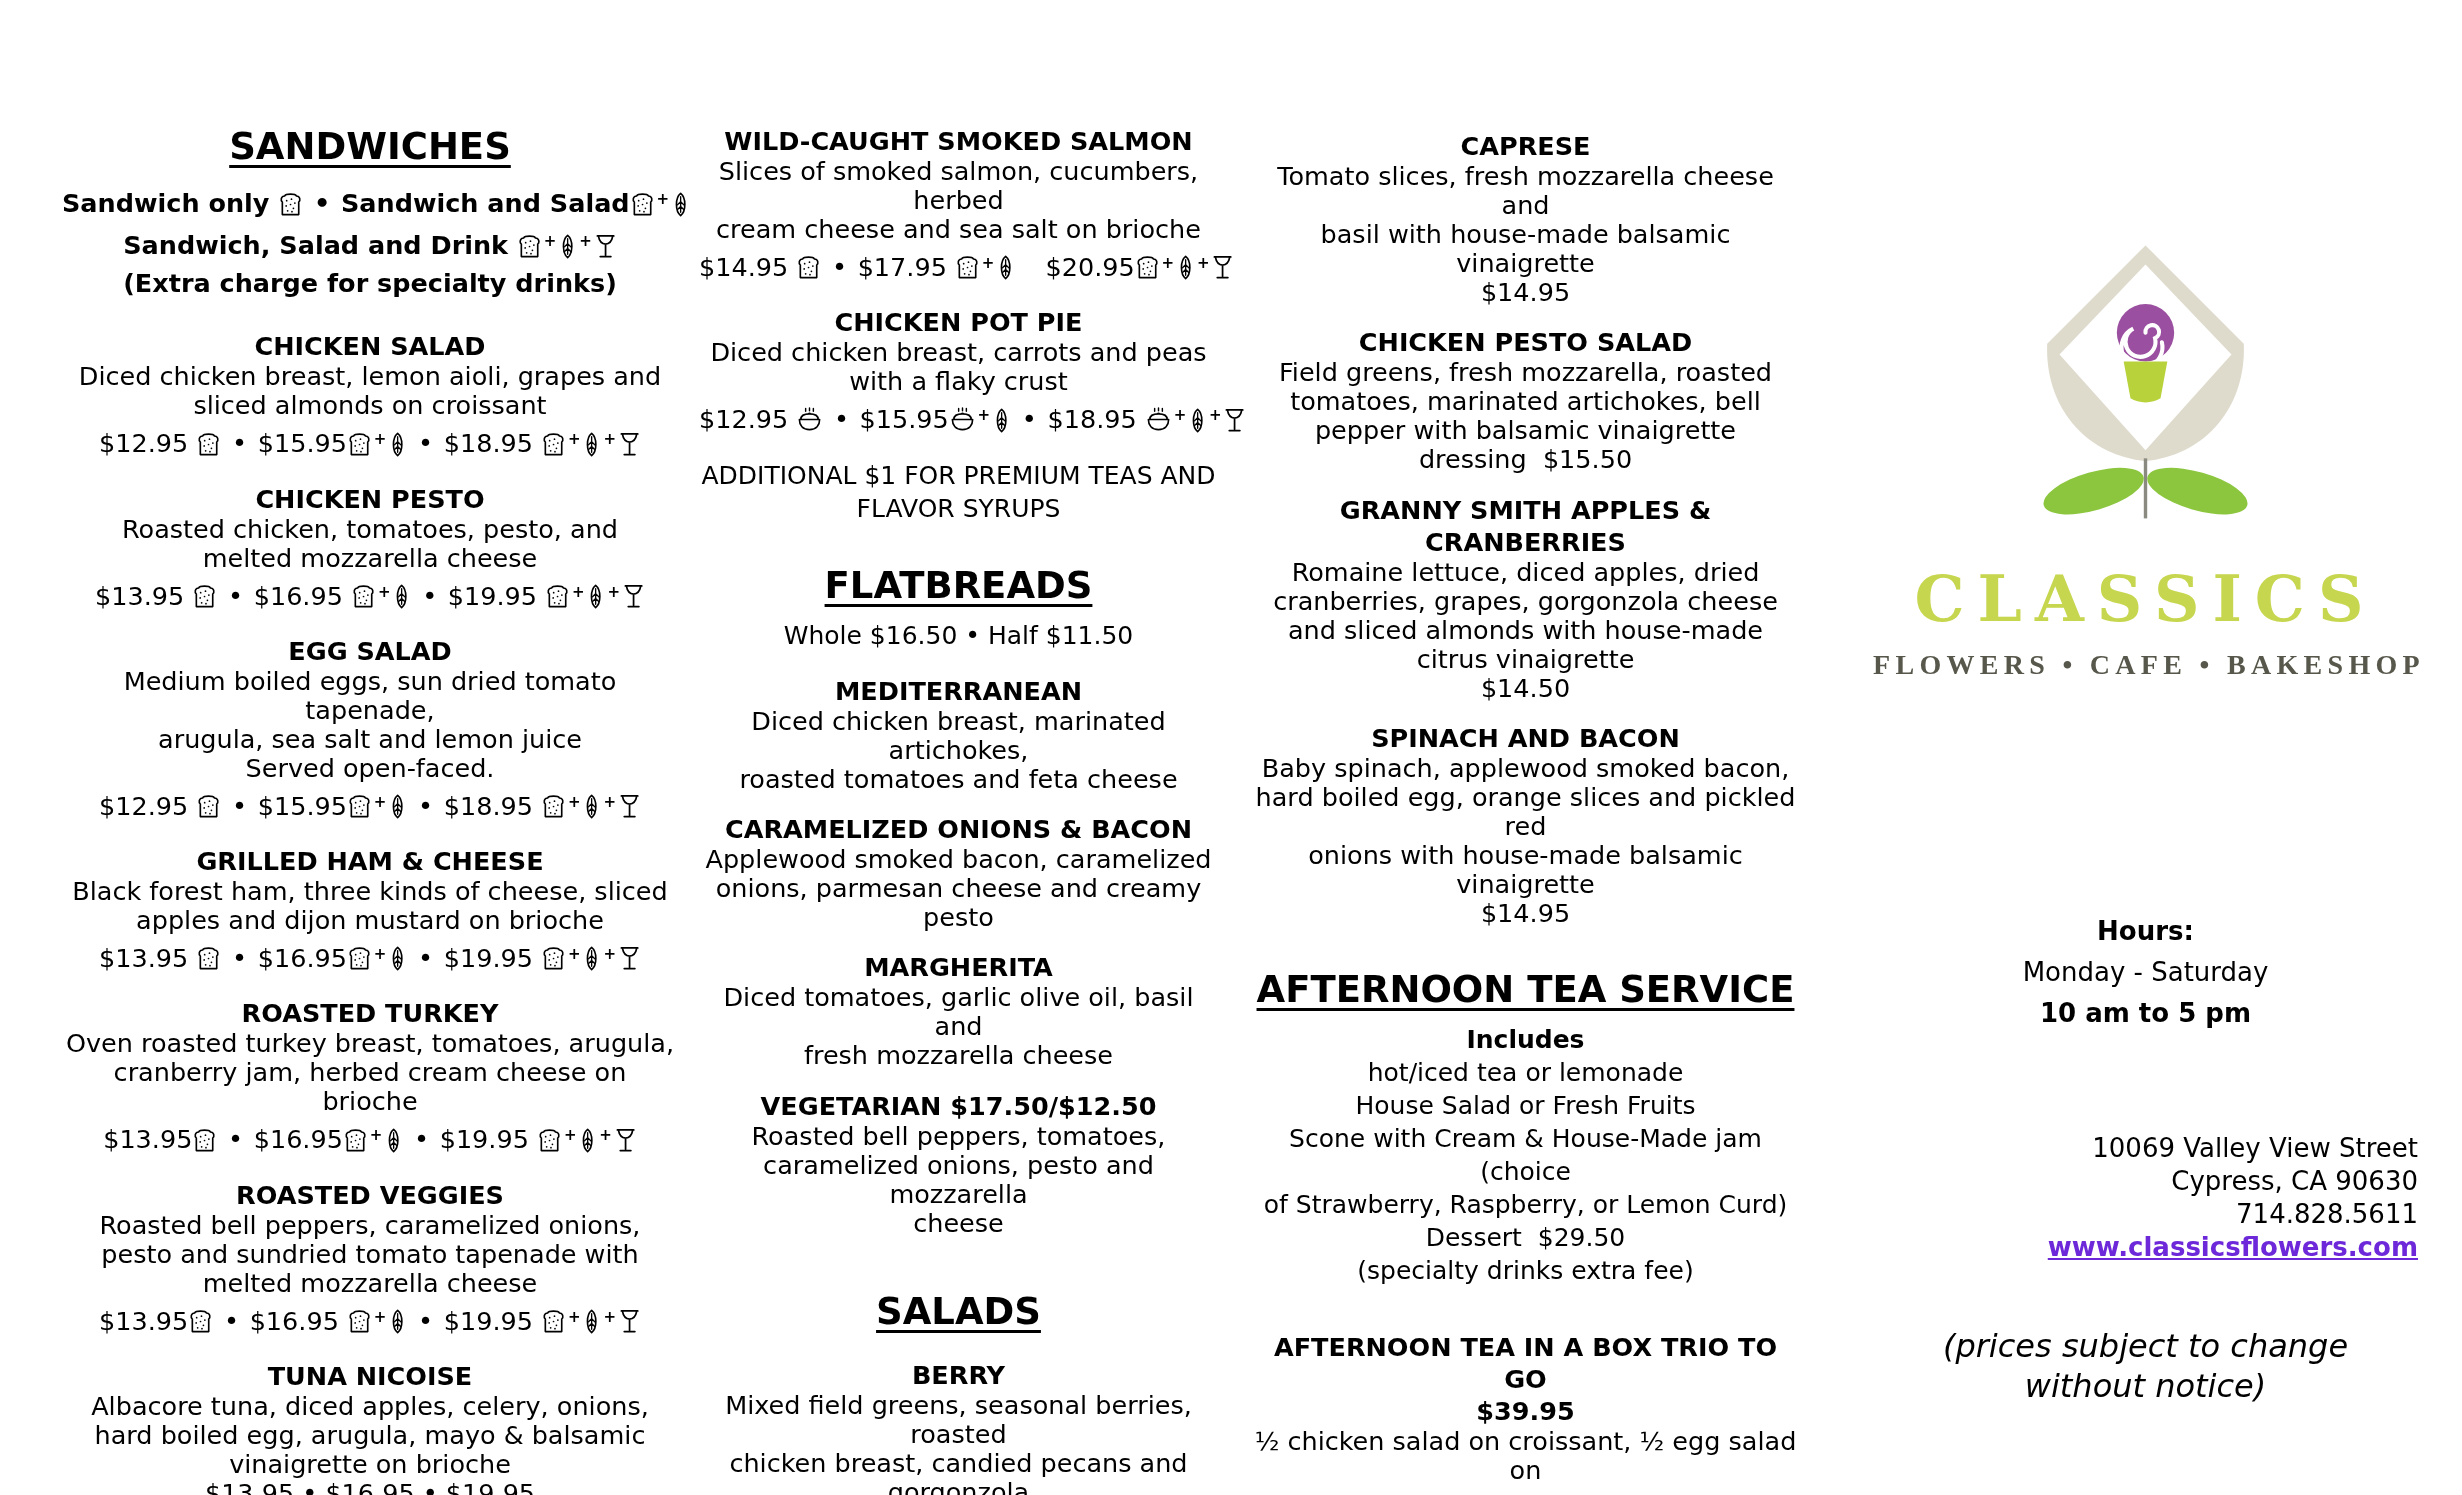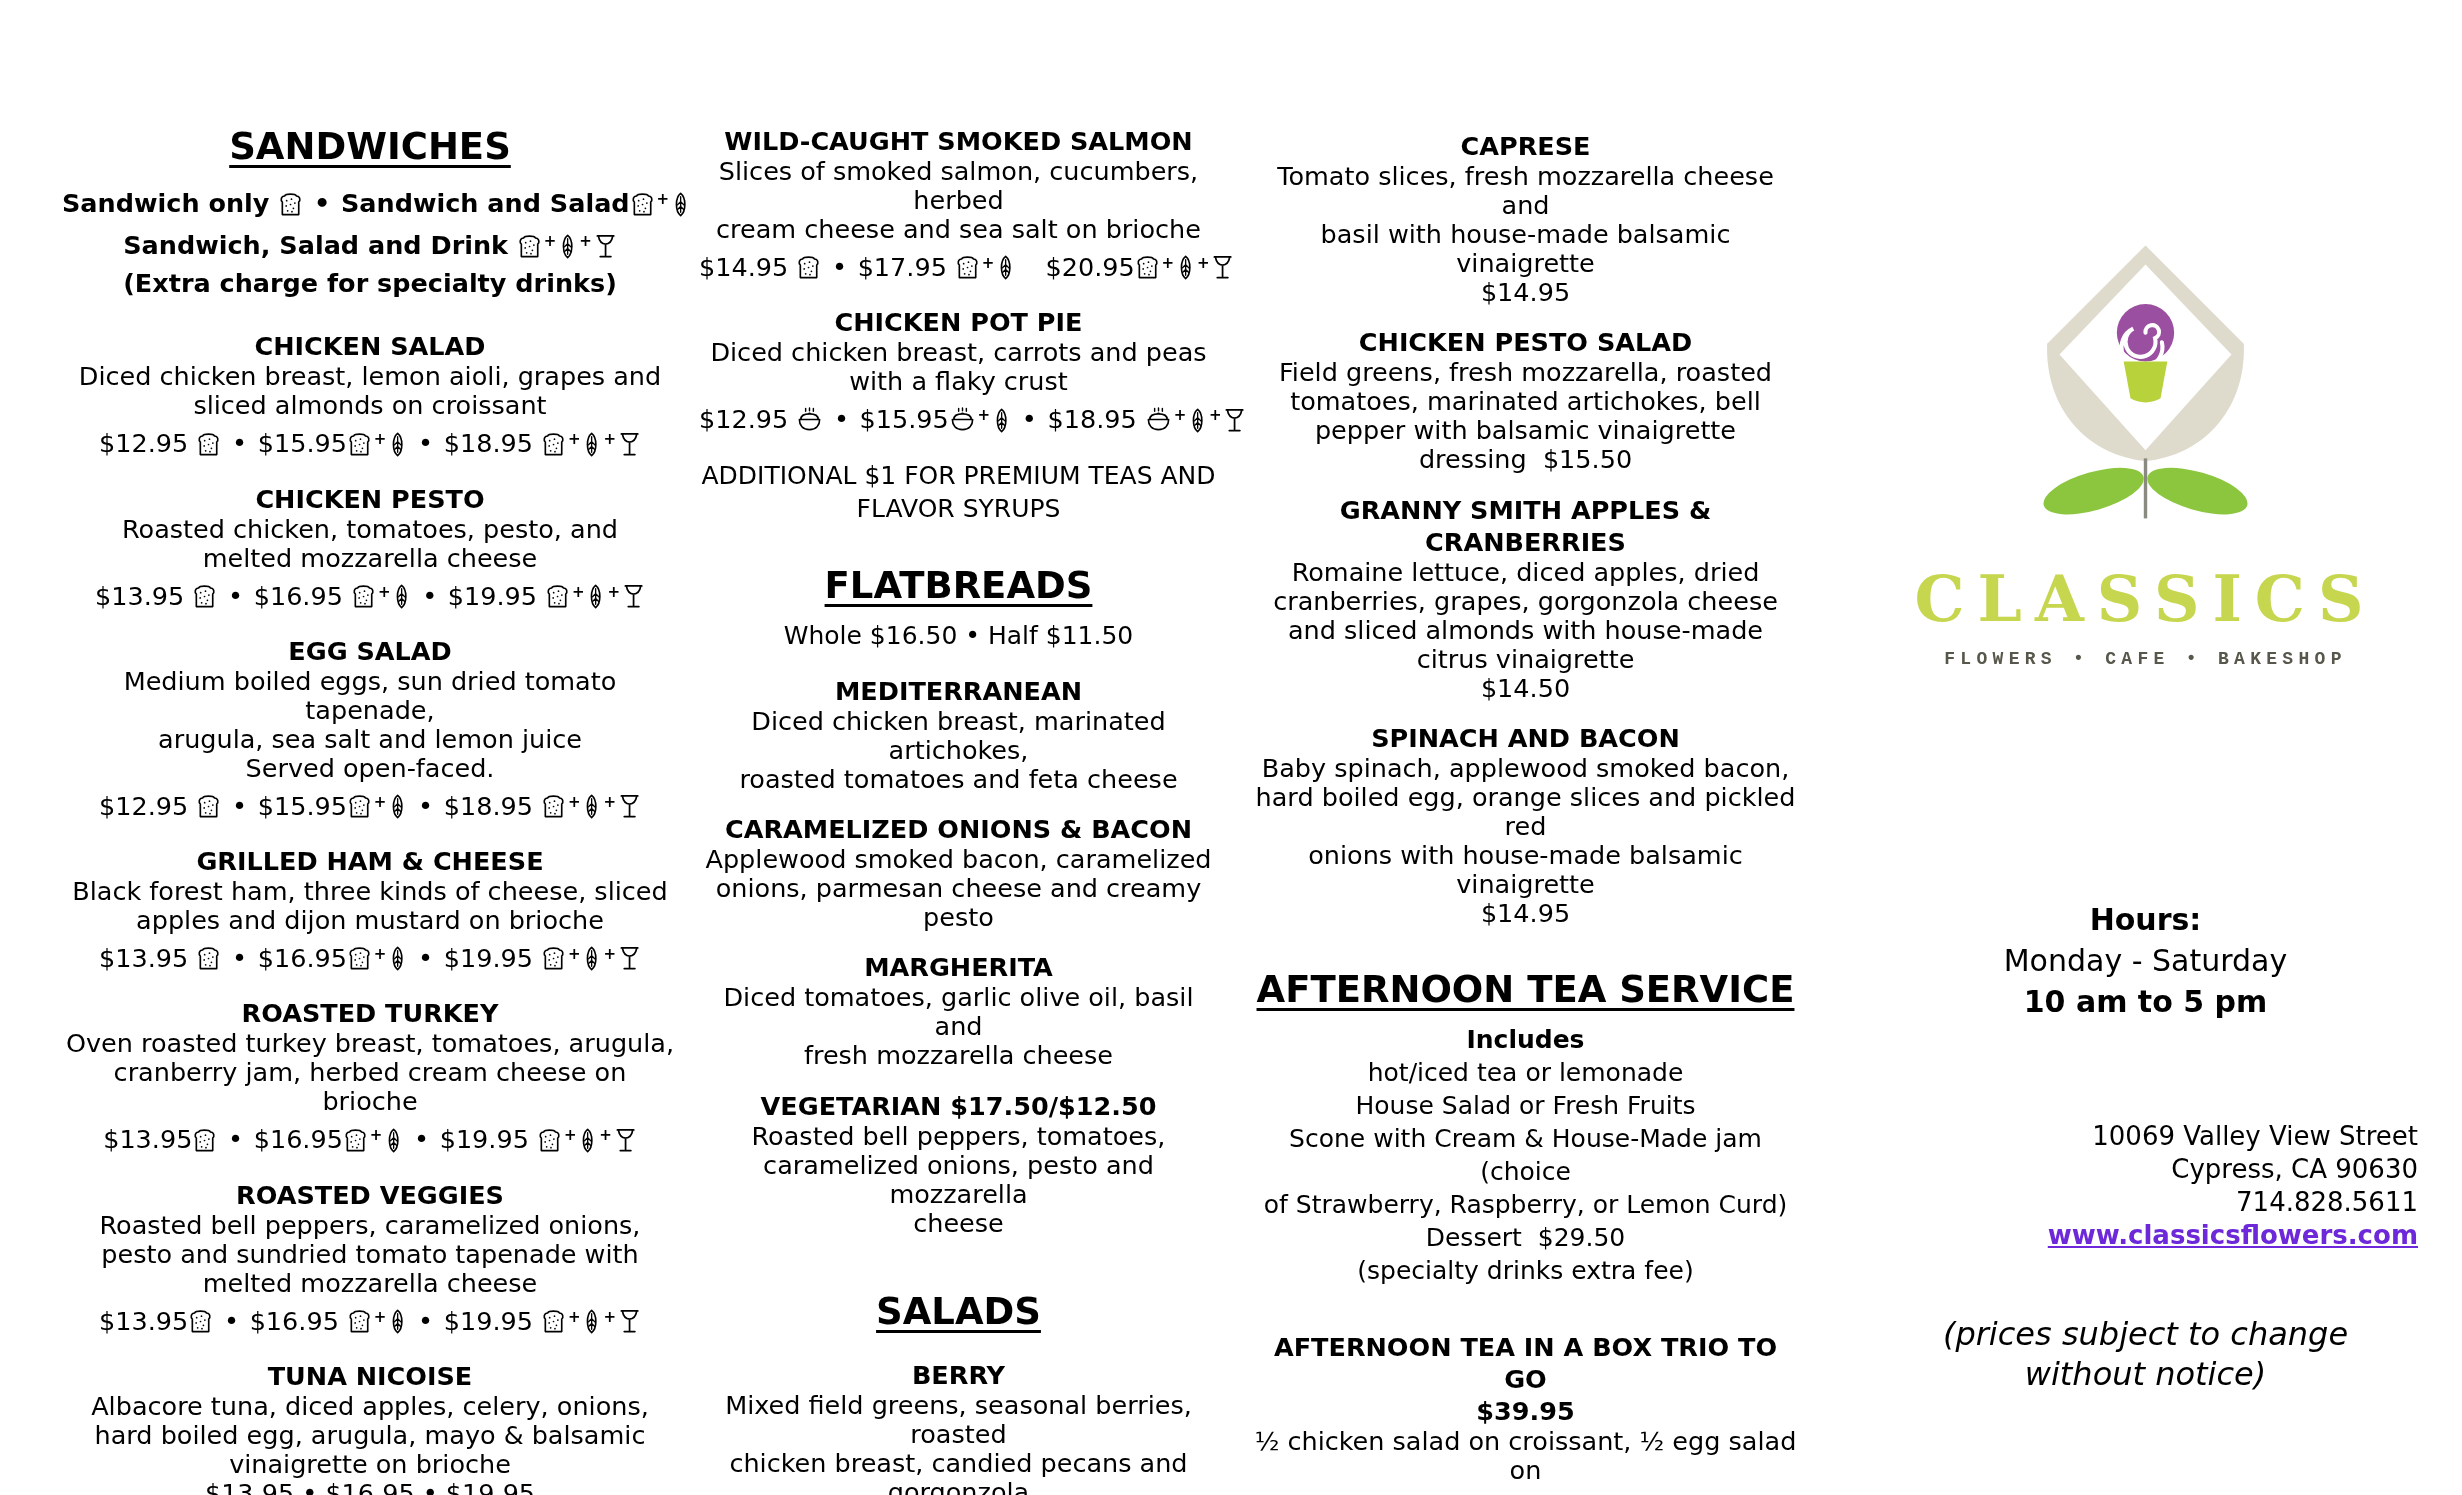--- a/index.html
+++ b/index.html
@@ -16,22 +16,22 @@
   .intro-line{line-height:38px;}
   .bull{margin:0 10.6px;}
   .sp-gap{display:inline-block;width:30px;}
   .plus{font-size:15px;vertical-align:8px;margin:0 1.8px;font-weight:bold;}
   .ic svg{height:27px;width:auto;vertical-align:-5.3px;}
   .spacer{width:100%;}
   
   .brand{position:absolute;top:11px;left:1873px;width:545px;text-align:center;padding-top:218px;}
   .logo{display:block;margin:0 auto;}
   .brand-name{font-family:"DejaVu Serif",serif;font-weight:bold;font-size:63px;letter-spacing:13px;color:#c7d64f;margin-top:19.3px;white-space:nowrap;}
-  .brand-tagline{font-family:Liberation Mono, monospace;font-weight:bold;font-size:18px;letter-spacing:5.3px;color:#57574b;margin-top:12.3px;white-space:nowrap;}
-  .hours{margin-top:230px;font-size:30px;line-height:41px;}
+  .brand-tagline{font-family:Liberation Serif, serif;font-weight:bold;font-size:28px;letter-spacing:5.3px;color:#57574b;margin-top:12.3px;white-space:nowrap;}
+  .hours{margin-top:230px;font-size:26px;line-height:41px;}
   .address{margin-top:98px;font-size:26px;line-height:33px;text-align:right;}
   .site{color:#6d28d9;font-weight:bold;text-decoration:underline;font-size:26px;}
   .footnote{margin-top:62px;font-size:32px;font-style:italic;line-height:40px;max-width:413px;margin-left:auto;margin-right:auto;}
 </style>
 </head>
 <body>
 
 <div class="page">
 
   <div class="col" style="left:62px;width:616px">

